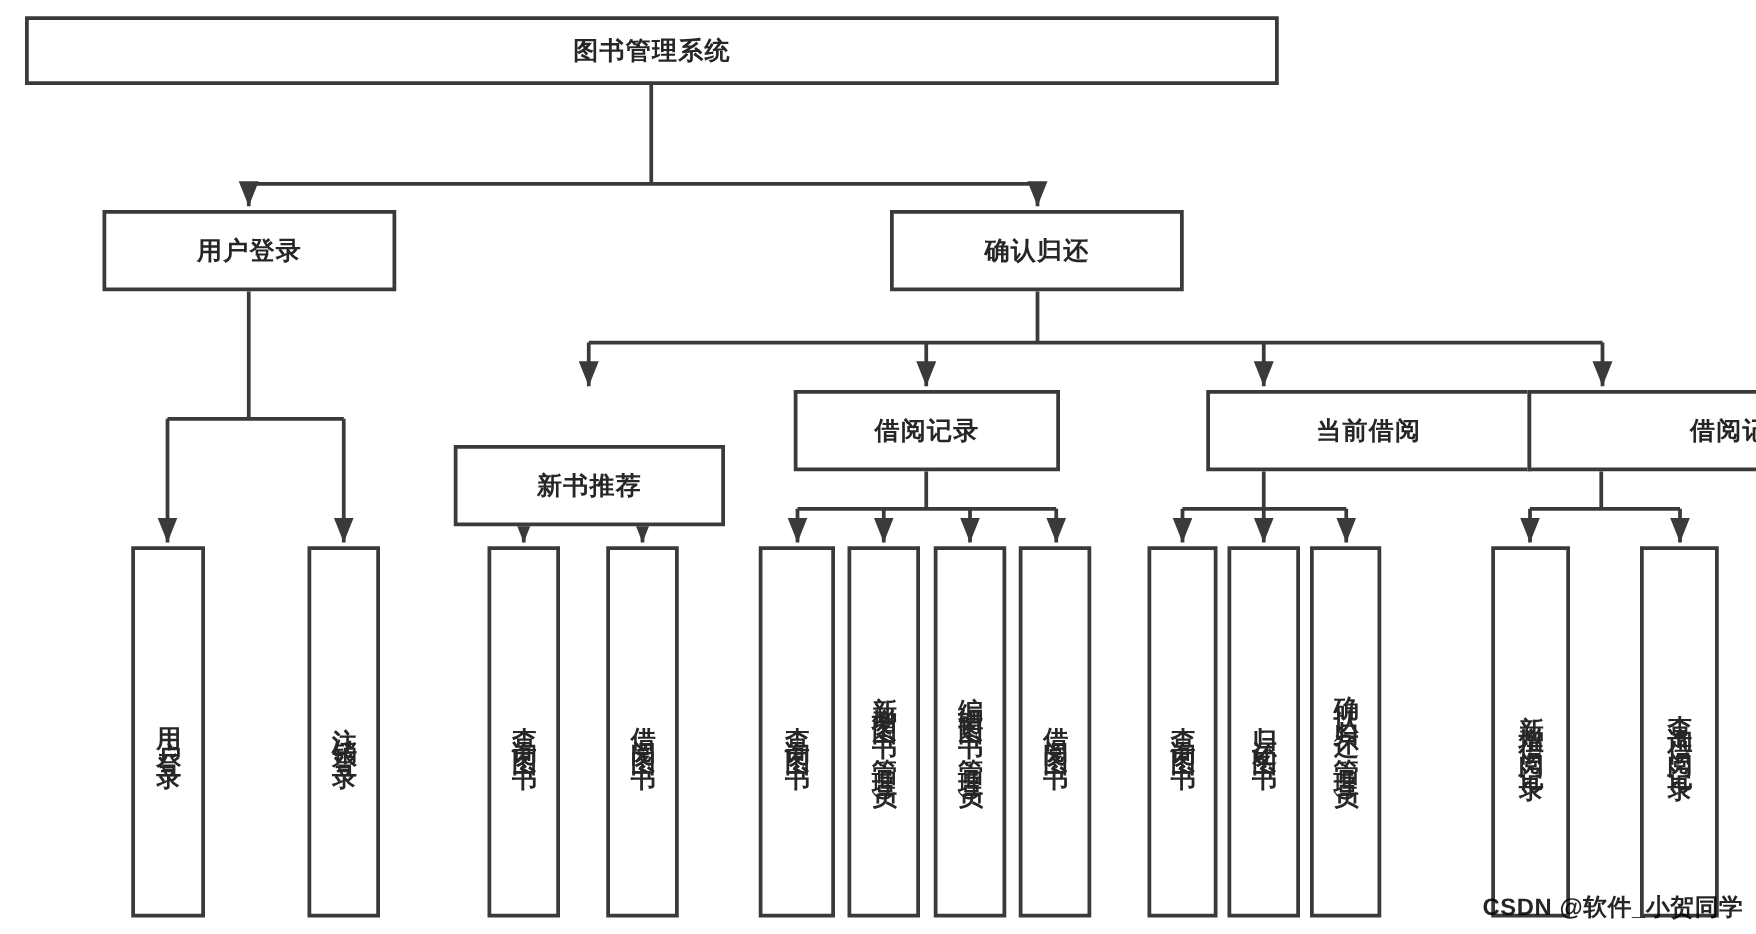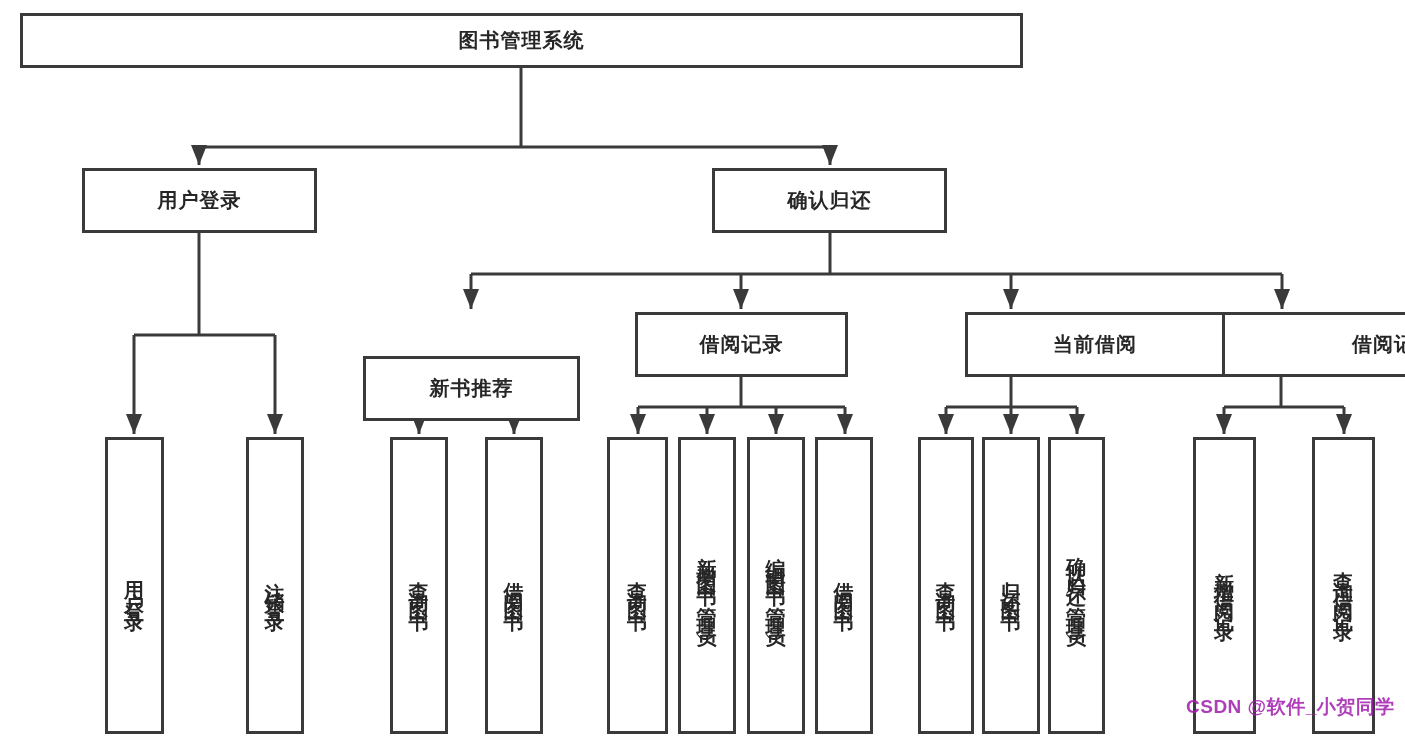--- a/index.html
+++ b/index.html
@@ -36,23 +36,23 @@
     text-orientation: mixed;
     font-size: 20px;
     letter-spacing: 10px;
     line-height: 1;
     white-space: nowrap;
     color: #262626;
   }
   #watermark {
     position: absolute;
     left: 1186px;
-    top: 694px;
+    top: 713px;
     font-size: 19px;
-    color: #a21caf;
+    color: #000000;
     opacity: 0.85;
     white-space: nowrap;
     z-index: 3;
     pointer-events: none;
     letter-spacing: 0.5px;
   }
 </style>
 </head>
 <body>
 

